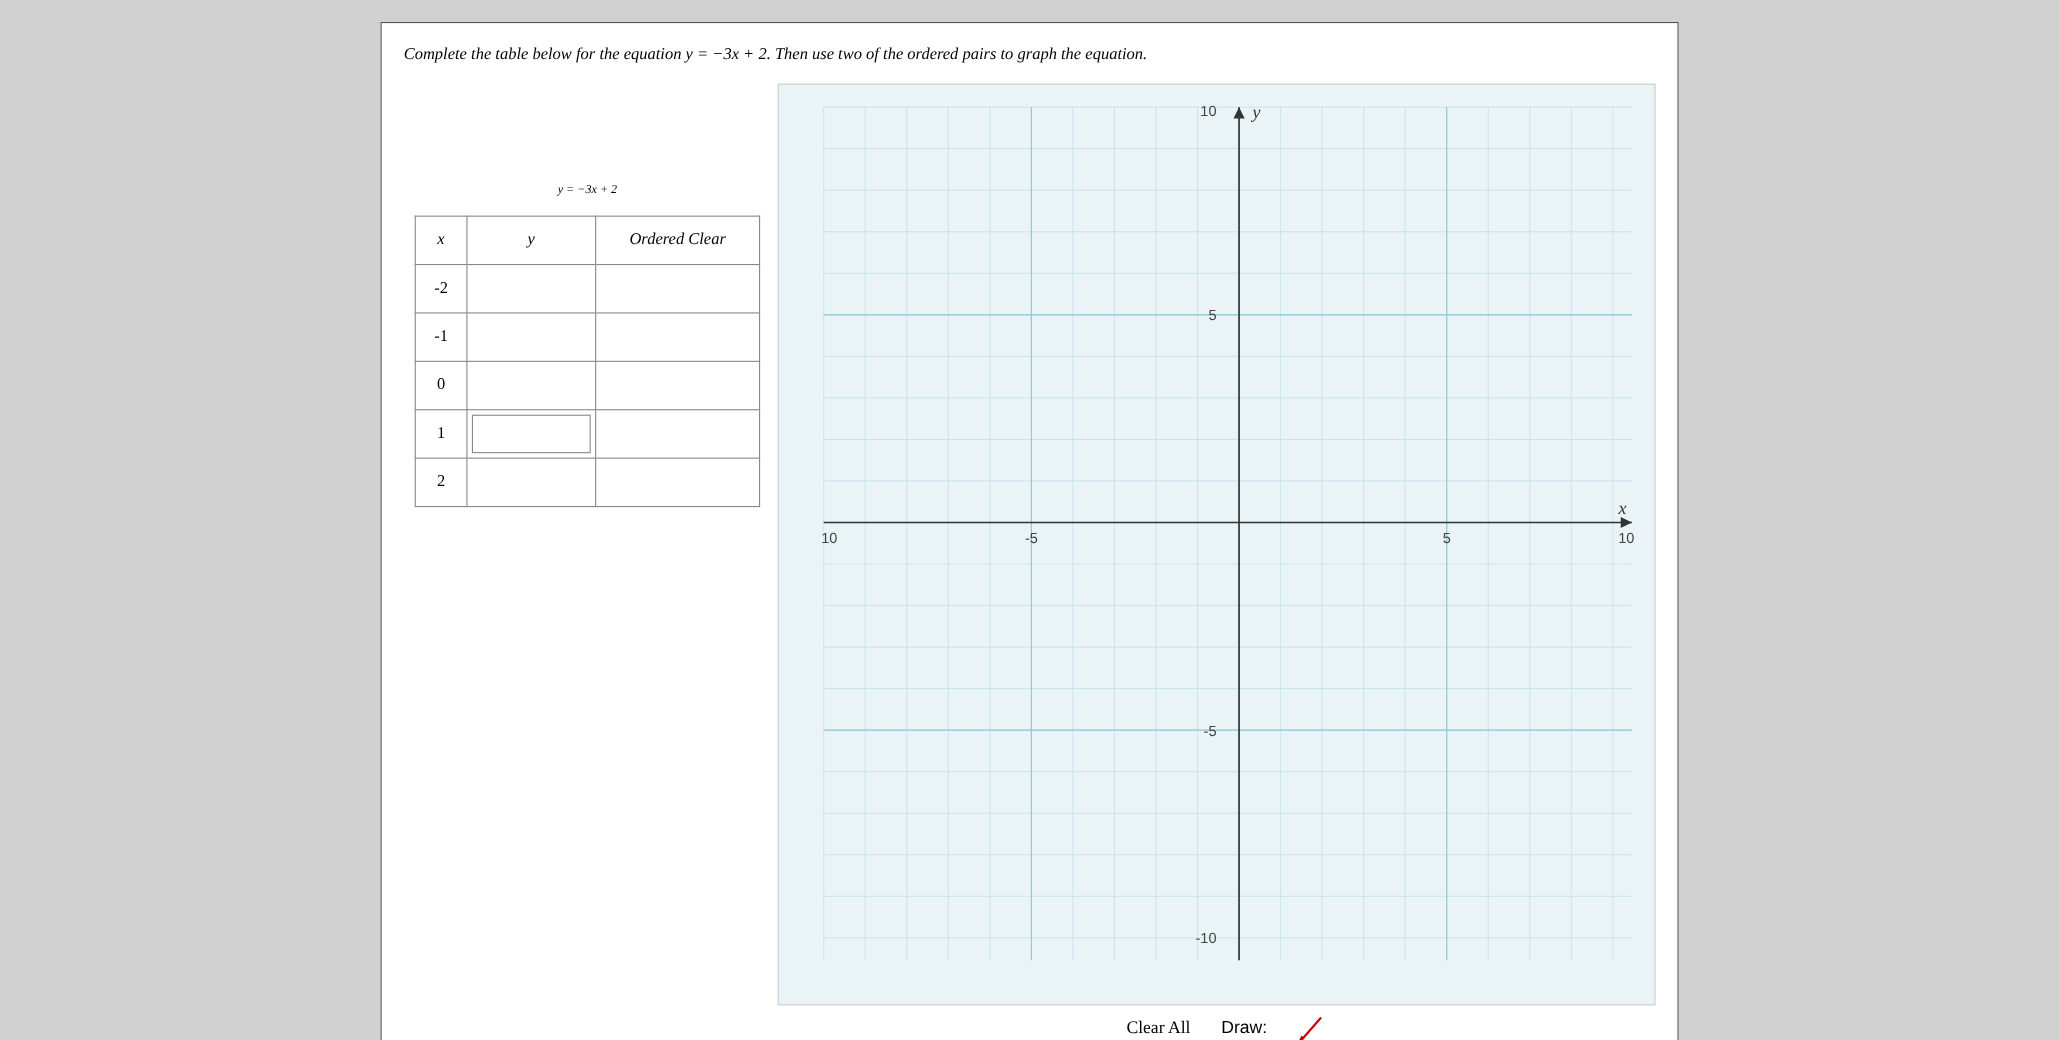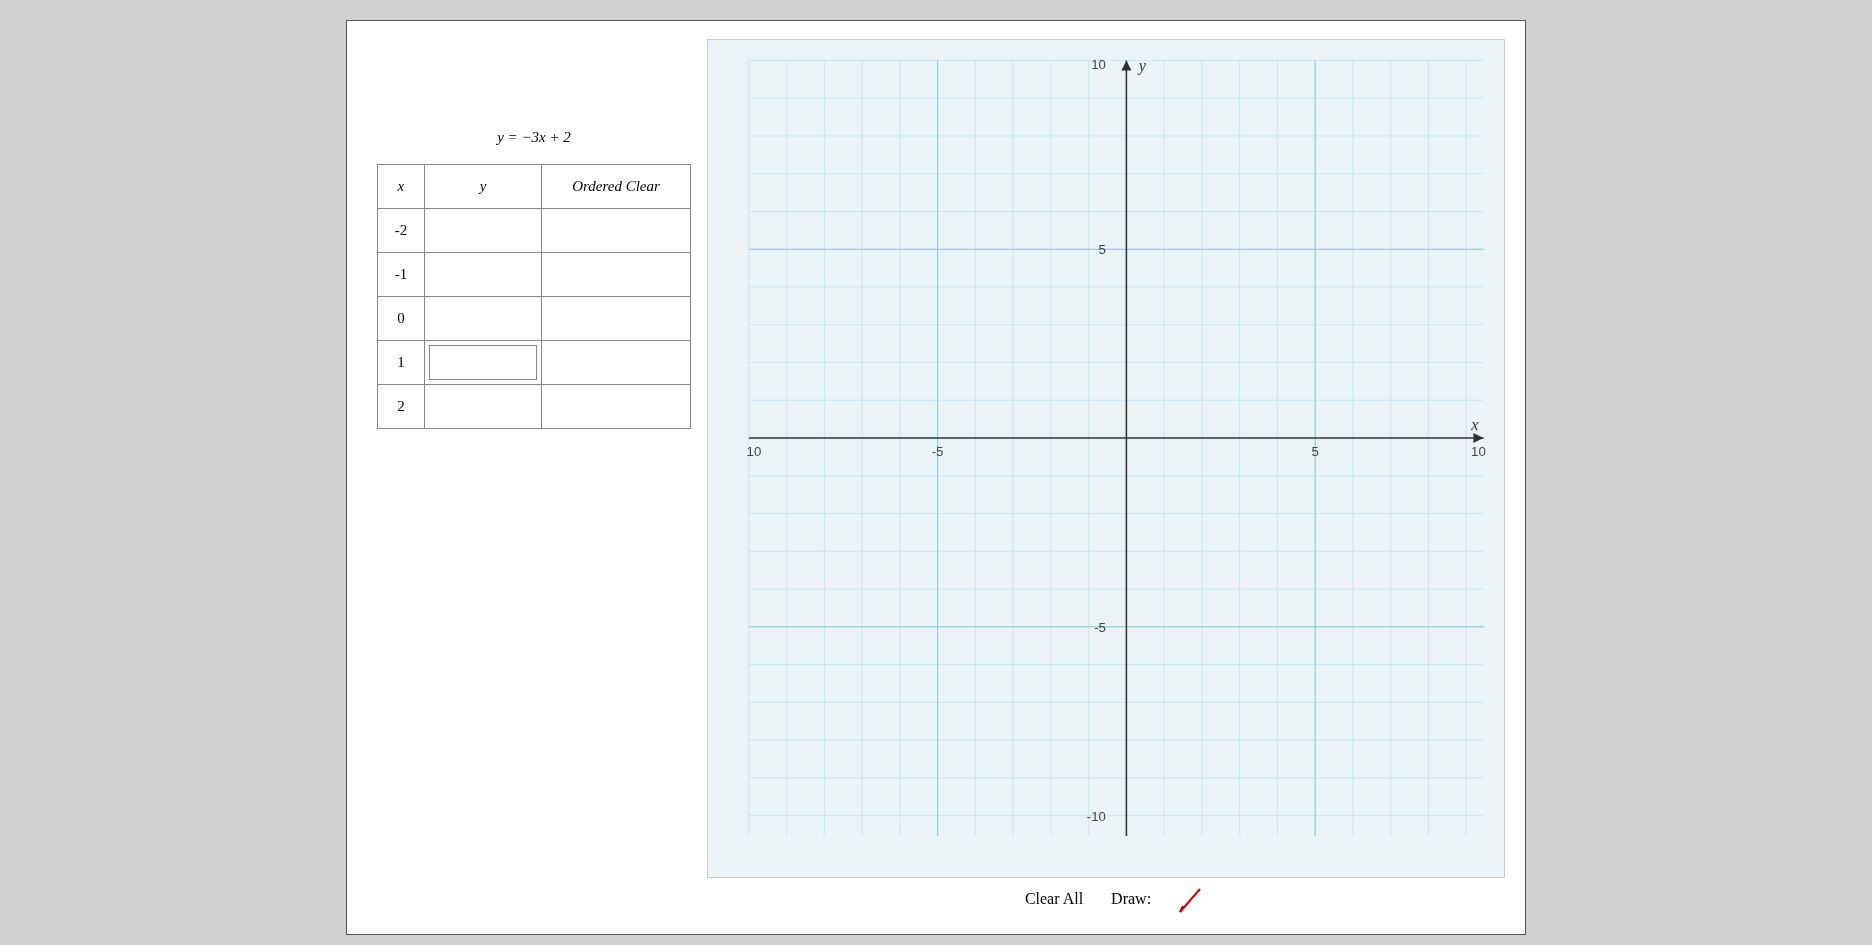--- a/index.html
+++ b/index.html
@@ -32,21 +32,21 @@
     .left-panel {
       width: 340px;
       flex-shrink: 0;
       padding: 10px 16px 10px 10px;
       display: flex;
       flex-direction: column;
       align-items: center;
     }
     .equation-label {
       font-style: italic;
-      font-size: 15px;
+      font-size: 11px;
       margin-bottom: 18px;
       margin-top: 80px;
       align-self: center;
     }
     .data-table {
       border-collapse: collapse;
       width: 100%;
     }
     .data-table th, .data-table td {
       border: 1px solid #888;
@@ -113,33 +113,36 @@
       font-size: 16px;
       font-family: 'Times New Roman', Times, serif;
       background: none;
       border: none;
       cursor: pointer;
       padding: 4px 8px;
       color: black;
     }
     .draw-label {
       font-size: 16px;
-      font-family: Liberation Serif, serif;
+      font-family: Liberation Sans, sans-serif;
       margin-right: 4px;
     }
     .draw-icon {
       width: 30px;
       height: 30px;
       display: inline-block;
     }
   </style>
 </head>
 <body>
 
 <div class="main-container">
+  <div class="instructions">
+    Complete the table below for the equation <em>y</em> = −3<em>x</em> + 2. Then use two of the ordered pairs to graph the <em>equation.</em>
+  </div>
   <div class="content-area">
 
     <div class="left-panel">
       <div class="equation-label">
         <em>y</em> = −3<em>x</em> + 2
       </div>
       <table class="data-table">
         <thead>
           <tr>
             <th><em>x</em></th>

